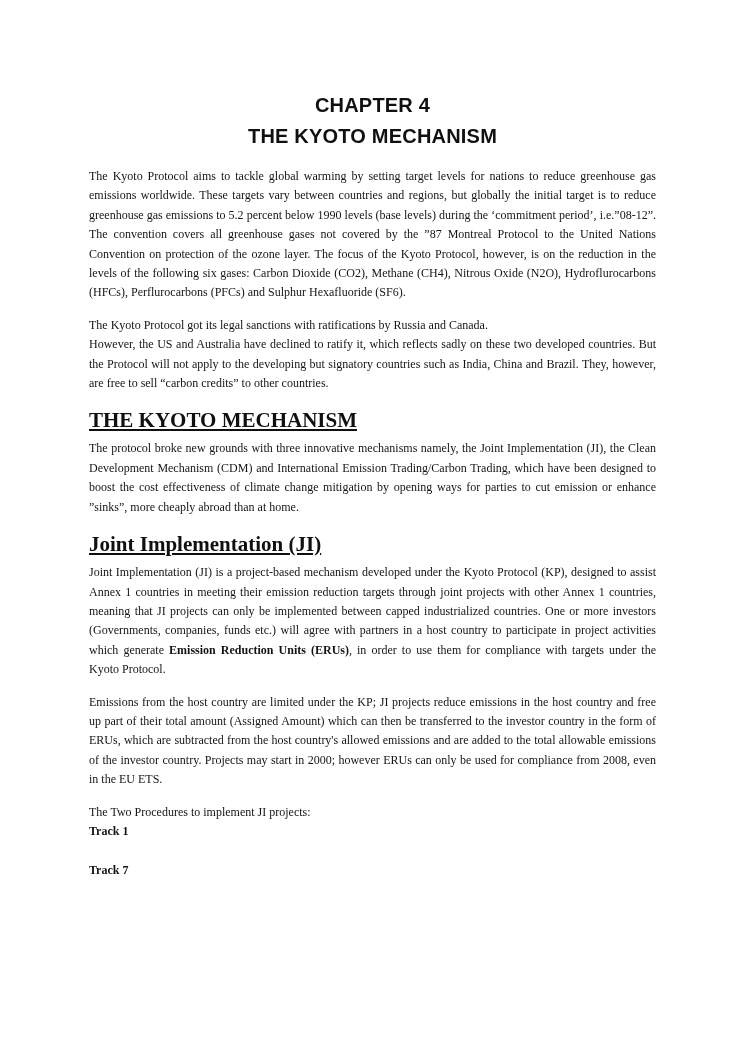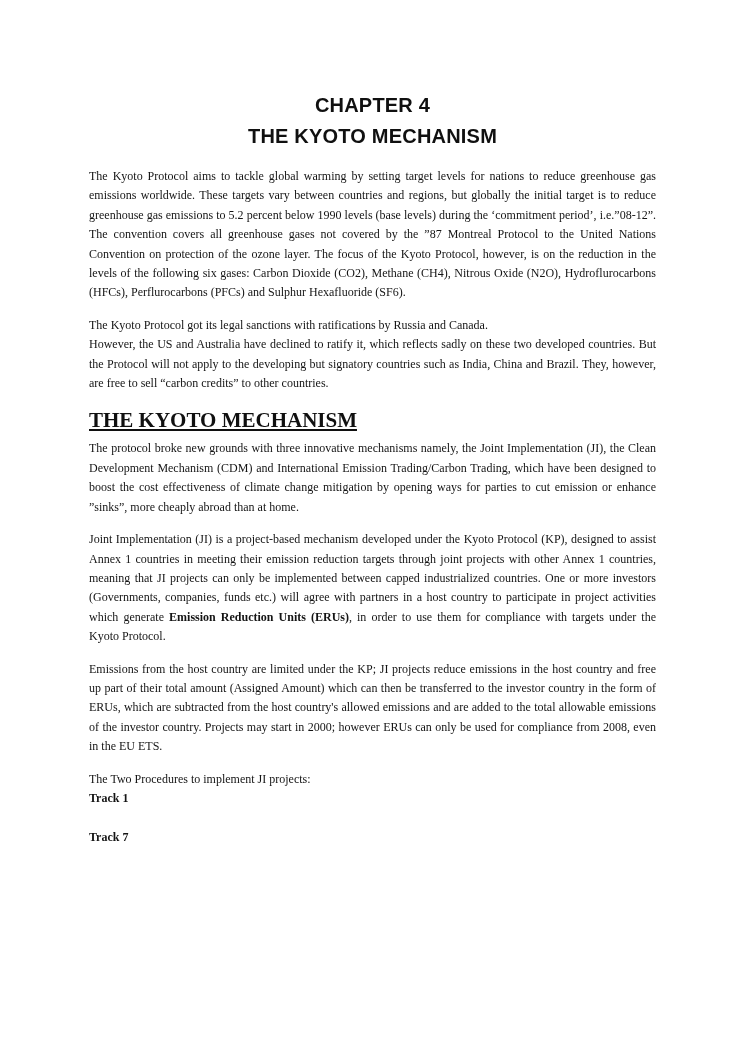--- a/index.html
+++ b/index.html
@@ -64,19 +64,20 @@
   <h1 class="chapter-title">CHAPTER 4</h1>
   <h1 class="chapter-title">THE KYOTO MECHANISM</h1>
 
   <p class="body-para first-para">The Kyoto Protocol aims to tackle global warming by setting target levels for nations to reduce greenhouse gas emissions worldwide. These targets vary between countries and regions, but globally the initial target is to reduce greenhouse gas emissions to 5.2 percent below 1990 levels (base levels) during the ‘commitment period’, i.e.”08-12”. The convention covers all greenhouse gases not covered by the ”87 Montreal Protocol to the United Nations Convention on protection of the ozone layer. The focus of the Kyoto Protocol, however, is on the reduction in the levels of the following six gases: Carbon Dioxide (CO2), Methane (CH4), Nitrous Oxide (N2O), Hydroflurocarbons (HFCs), Perflurocarbons (PFCs) and Sulphur Hexafluoride (SF6).</p>
 
   <p class="body-para"><span>The Kyoto Protocol got its legal sanctions with ratifications by Russia and Canada.</span><br><span>However, the US and Australia have declined to ratify it, which reflects sadly on these two developed countries. But the Protocol will not apply to the developing but signatory countries such as India, China and Brazil. They, however, are free to sell “carbon credits” to other countries.</span></p>
 
   <h2 class="section-heading">THE KYOTO MECHANISM</h2>
   <p class="body-para no-top-gap">The protocol broke new grounds with three innovative mechanisms namely, the Joint Implementation (JI), the Clean Development Mechanism (CDM) and International Emission Trading/Carbon Trading, which have been designed to boost the cost effectiveness of climate change mitigation by opening ways for parties to cut emission or enhance ”sinks”, more cheaply abroad than at home.</p>
 
+  <h2 class="section-heading">Joint Implementation (JI)</h2>
   <p class="body-para no-top-gap"><span>Joint Implementation (JI) is a project-based mechanism developed under the Kyoto Protocol (KP), designed to assist Annex 1 countries in meeting their emission reduction targets through joint projects with other Annex 1 countries, meaning that JI projects can only be implemented between capped industrialized countries. One or more investors (Governments, companies, funds etc.) will agree with partners in a host country to participate in project activities which generate </span><b>Emission Reduction Units (ERUs)</b><span>, in order to use them for compliance with targets under the Kyoto Protocol.</span></p>
 
   <p class="body-para">Emissions from the host country are limited under the KP; JI projects reduce emissions in the host country and free up part of their total amount (Assigned Amount) which can then be transferred to the investor country in the form of ERUs, which are subtracted from the host country's allowed emissions and are added to the total allowable emissions of the investor country. Projects may start in 2000; however ERUs can only be used for compliance from 2008, even in the EU ETS.</p>
 
   <p class="body-para"><span>The Two Procedures to implement JI projects:</span><br><b>Track 1</b><br><br><b>Track 7</b></p>
 
 </div>
 
 </body></html>

